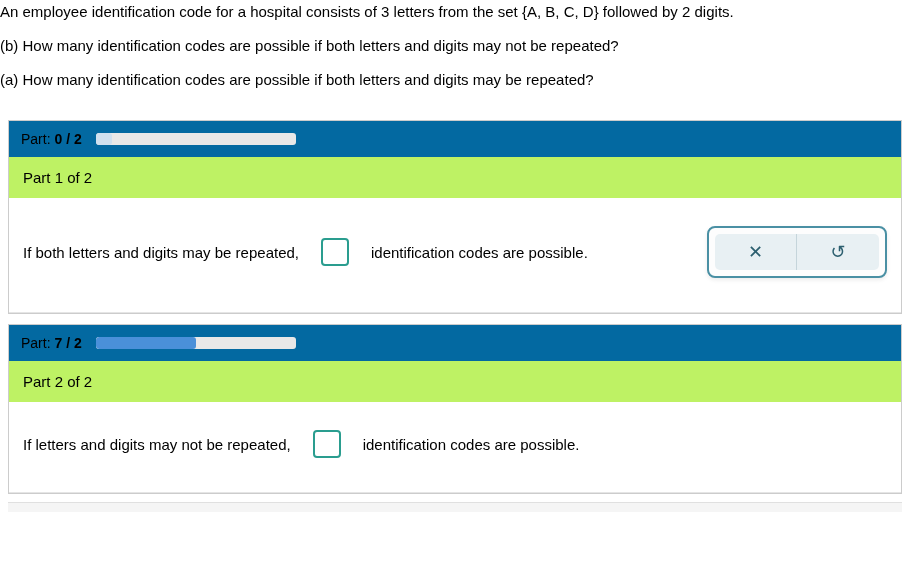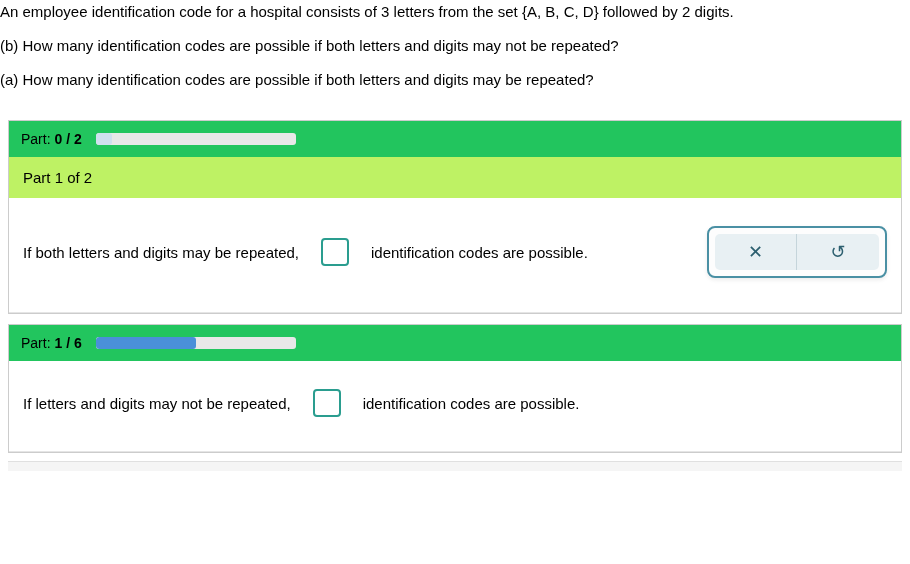--- a/index.html
+++ b/index.html
@@ -20,21 +20,21 @@
 .problem-statement p {
   line-height: 1.6;
   margin-bottom: 10px;
 }
 .part-container {
   border: 1px solid #ccc;
   margin: 10px 8px 0 8px;
   background: #fff;
 }
 .progress-header {
-  background: #22c55e;
+  background: #0369a1;
   padding: 10px 12px;
   display: flex;
   align-items: center;
   gap: 14px;
 }
 .progress-label {
   font-size: 14px;
 }
 .progress-label b {
   font-weight: bold;
@@ -159,26 +159,27 @@
       <button class="tool-btn">
         <span>↺</span>
       </button>
     </div>
   </div>
 </div>
 
 <div class="part-container">
   <div class="progress-header">
     <span class="progress-label">
-      <span>Part: </span><b>1 / 6</b>
+      <span>Part: </span><b>7 / 2</b>
     </span>
     <div class="progress-bar">
       <div class="progress-fill partial"></div>
     </div>
   </div>
+  <div class="part-title">Part 2 of 2</div>
   <div class="part-body-2">
     <div class="answer-sentence">
       <span>If letters and digits may not be repeated,</span>
       <input type="text" class="answer-input" style="">
       <span>identification codes are possible.</span>
     </div>
   </div>
 </div>
 
 <div class="footer-strip"></div>

